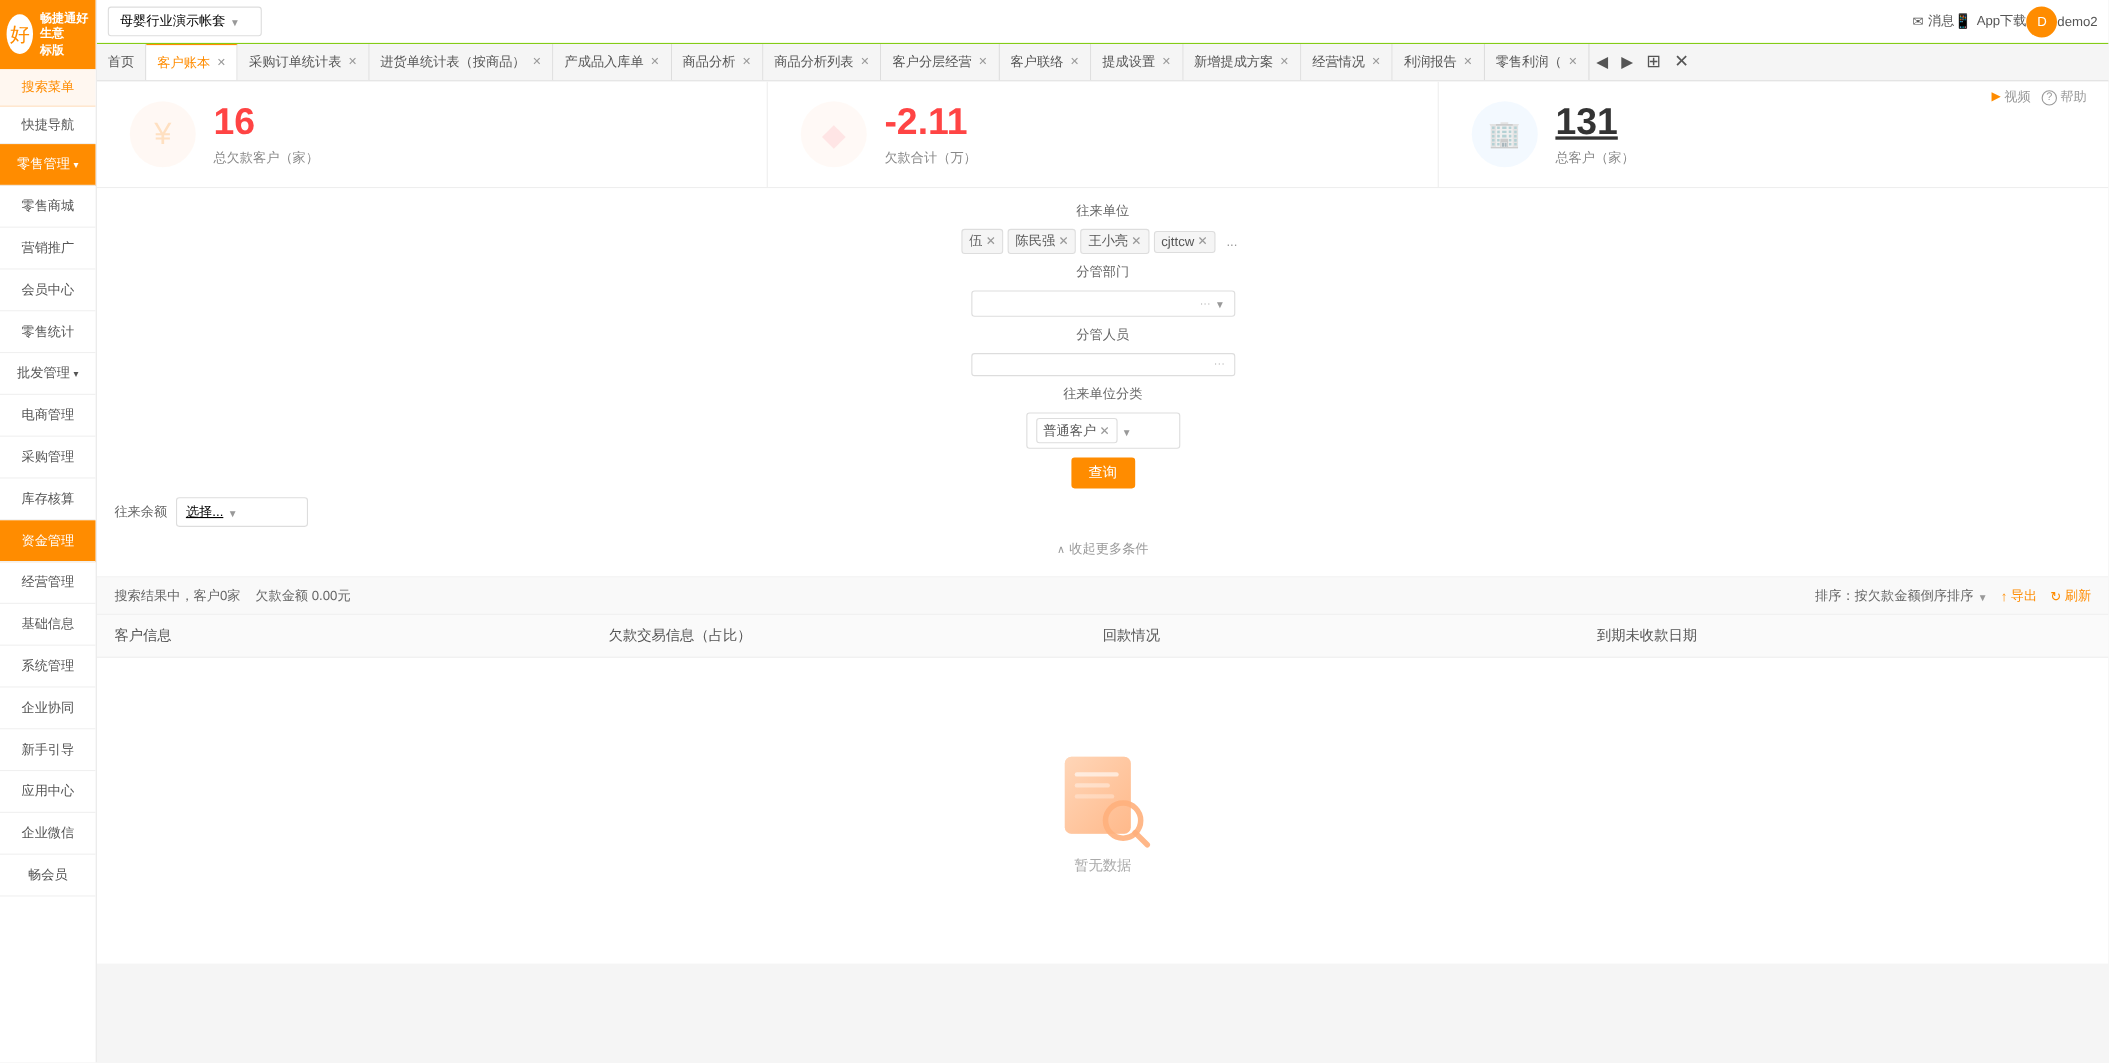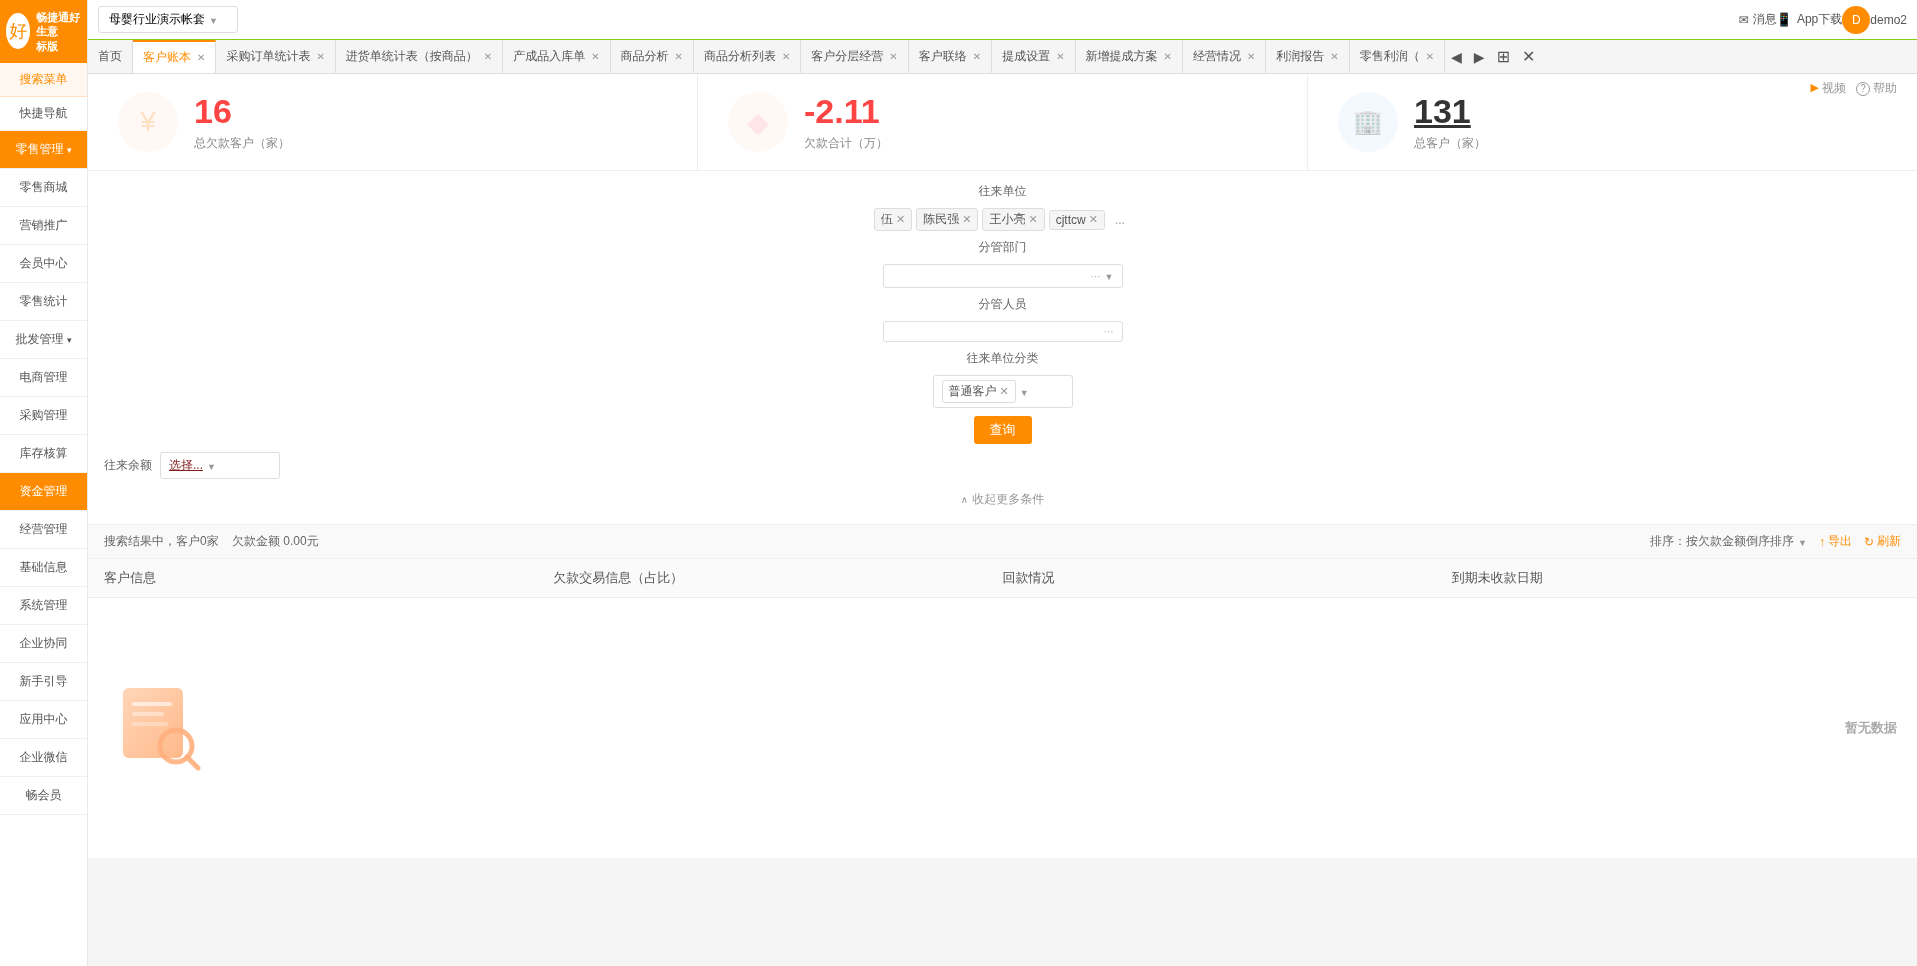--- a/index.html
+++ b/index.html
@@ -21,21 +21,21 @@
     
     .topbar { height: 40px; background: #fff; display: flex; align-items: center; border-bottom: 1px solid #84cc16; padding: 0 10px; gap: 8px; }
     .topbar-dropdown { display: flex; align-items: center; gap: 4px; padding: 4px 10px; border: 1px solid #ddd; border-radius: 3px; font-size: 12px; cursor: pointer; min-width: 140px; }
     .topbar-right { margin-left: auto; display: flex; align-items: center; gap: 0; }
     .topbar-msg { display: flex; align-items: center; gap: 4px; font-size: 12px; color: #555; cursor: pointer; }
     .topbar-app { display: flex; align-items: center; gap: 4px; font-size: 12px; color: #555; cursor: pointer; }
     .topbar-avatar { width: 28px; height: 28px; border-radius: 50%; background: #ff8c00; display: flex; align-items: center; justify-content: center; color: #fff; font-size: 12px; }
     .topbar-user { font-size: 12px; color: #555; cursor: pointer; }
 
     
-    .tabs-bar { background: #f5f5f5; display: flex; align-items: center; border-bottom: 1px solid #ddd; height: 34px; overflow: hidden; }
+    .tabs-bar { background: #f5f5f5; display: flex; align-items: flex-end; border-bottom: 1px solid #ddd; height: 34px; overflow: hidden; }
     .tab { display: flex; align-items: center; gap: 4px; padding: 0 10px; height: 34px; font-size: 12px; cursor: pointer; border-right: 1px solid #ddd; white-space: nowrap; background: #f5f5f5; color: #555; flex-shrink: 0; }
     .tab.active { background: #fff; color: #ff8c00; border-top: 2px solid #ff8c00; }
     .tab-close { font-size: 10px; color: #999; margin-left: 2px; }
     .tabs-nav-btn { padding: 0 6px; height: 34px; display: flex; align-items: center; cursor: pointer; font-size: 14px; color: #555; }
 
     
     .content { flex: 1; overflow-y: auto; padding: 0; background: #f5f5f5; }
 
     
     .stats-row { display: flex; background: #fff; border-bottom: 1px solid #eee; }
@@ -58,21 +58,21 @@
 
     
     .result-bar { background: #f9f9f9; padding: 8px 16px; display: flex; align-items: center; justify-content: space-between; border-bottom: 1px solid #eee; font-size: 12px; color: #666; }
     .result-bar-right { display: flex; align-items: center; gap: 12px; }
     .result-sort { display: flex; align-items: center; gap: 4px; }
     .result-btn { display: flex; align-items: center; gap: 3px; color: #ff8c00; cursor: pointer; }
 
     
     .table-wrapper { background: #fff; margin: 0; }
     .table-header { display: grid; grid-template-columns: 1fr 1fr 1fr 1fr; padding: 10px 16px; background: #fafafa; border-bottom: 1px solid #eee; font-size: 13px; color: #555; font-weight: 500; }
-    .table-empty { display: flex; flex-direction: row; align-items: center; justify-content: space-between; padding: 80px 20px; font-weight: bold; }
+    .table-empty { display: flex; flex-direction: column; align-items: center; justify-content: flex-end; padding: 80px 20px; }
     .empty-text { color: #aaa; font-size: 13px; }
 
     
     .empty-illustration { width: 100px; height: 100px; position: relative; }
 
     .chevron-down::after { content: '▼'; font-size: 9px; color: #999; }
     .icon-msg::before { content: '✉'; }
     .icon-phone::before { content: '📱'; font-size: 13px; }
     .icon-video::before { content: '▶'; font-size: 11px; color: #ff8c00; }
   </style>
@@ -281,21 +281,21 @@
           </div>
           <span class="chevron-down"></span>
         </div>
 
         <button class="filter-search-btn">查询</button>
       </div>
 
       <div class="filter-row-second">
         <span class="filter-label">往来余额</span>
         <div class="filter-select" style="min-width:120px;">
-          <span style="color:#7f1d1d;text-decoration:underline;">选择...</span>
+          <span style="color:#000000;text-decoration:underline;">选择...</span>
           <span class="chevron-down"></span>
         </div>
       </div>
 
       <div style="display:flex;justify-content:center;margin-top:8px;">
         <div class="collapse-btn">
           <span style="font-size:10px;">∧</span>
           <span>收起更多条件</span>
         </div>
       </div>

